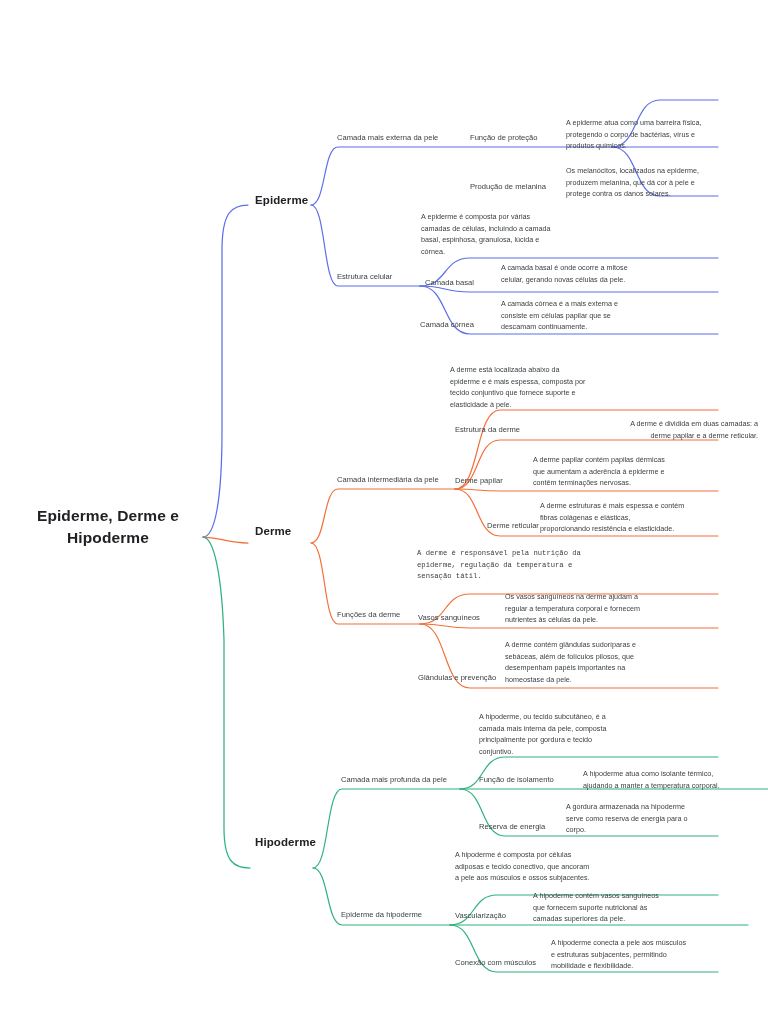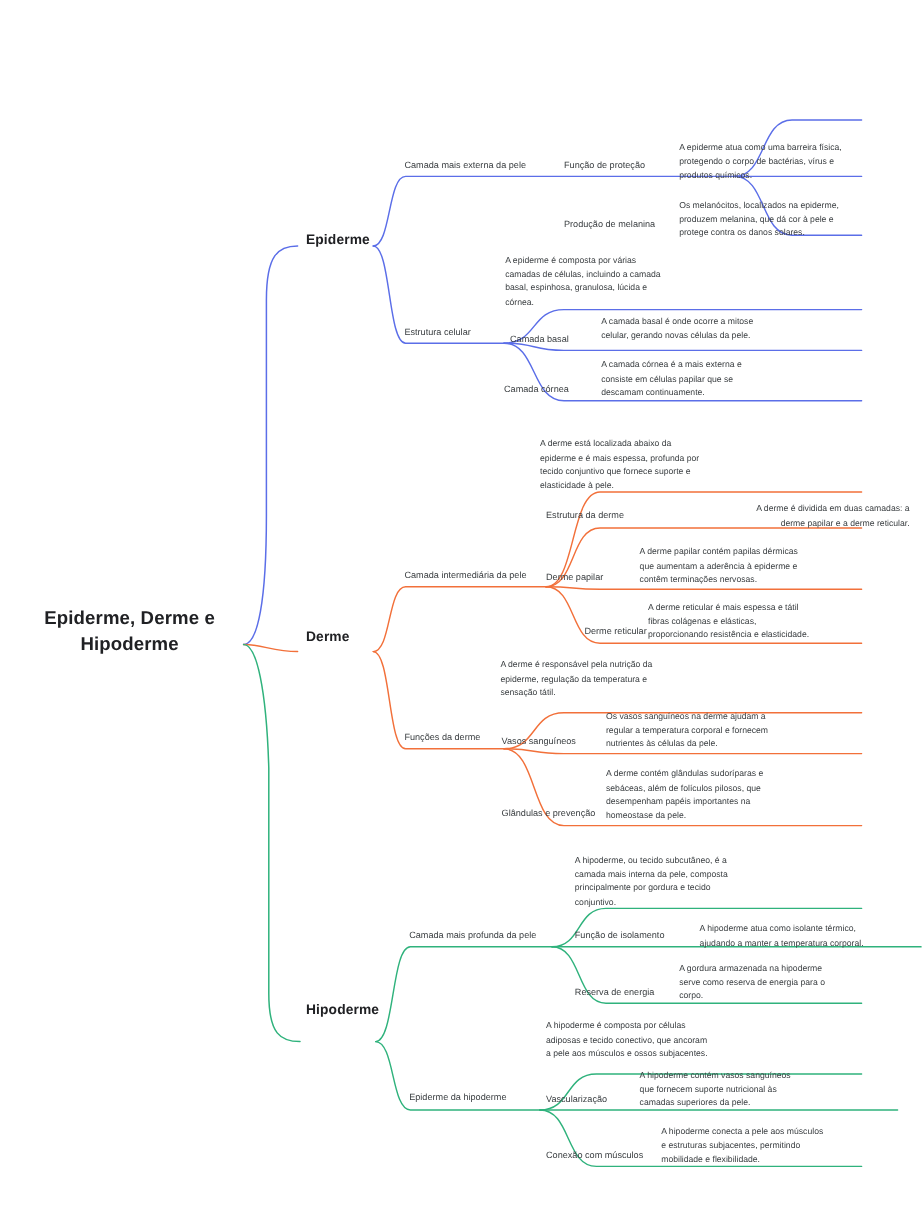--- a/index.html
+++ b/index.html
@@ -117,48 +117,48 @@
   <div class="node desc" style="left:501px;top:298px;width:200px;">
     <span>A camada córnea é a mais externa e</span>
     <span>consiste em células papilar que se</span>
     <span>descamam continuamente.</span>
   </div>
 
   <div class="node lbl" style="left:337px;top:475px;">Camada intermediária da pele</div>
 
   <div class="node desc" style="left:450px;top:364px;width:240px;">
     <span>A derme está localizada abaixo da</span>
-    <span>epiderme e é mais espessa, profunda por</span>
+    <span>epiderme e é mais espessa, composta por</span>
     <span>tecido conjuntivo que fornece suporte e</span>
     <span>elasticidade à pele.</span>
   </div>
 
   <div class="node lbl" style="left:455px;top:425px;">Estrutura da derme</div>
   <div class="node desc" style="left:548px;top:418px;width:210px;text-align:right;">
     <span>A derme é dividida em duas camadas: a</span>
     <span>derme papilar e a derme reticular.</span>
   </div>
 
   <div class="node lbl" style="left:455px;top:476px;">Derme papilar</div>
   <div class="node desc" style="left:533px;top:454px;width:215px;">
     <span>A derme papilar contém papilas dérmicas</span>
     <span>que aumentam a aderência à epiderme e</span>
     <span>contêm terminações nervosas.</span>
   </div>
 
   <div class="node lbl" style="left:455px;top:521px;padding-left:32px;">Derme reticular</div>
   <div class="node desc" style="left:540px;top:500px;width:215px;">
-    <span>A derme reticular é mais espessa e tátil</span>
+    <span>A derme estruturas é mais espessa e contém</span>
     <span>fibras colágenas e elásticas,</span>
     <span>proporcionando resistência e elasticidade.</span>
   </div>
 
   <div class="node lbl" style="left:337px;top:610px;">Funções da derme</div>
 
-  <div class="node desc" style="left:417px;top:548px;width:230px;">
+  <div class="node desc" style="left:417px;top:548px;width:230px;font-family:Liberation Mono, monospace;">
     <span>A derme é responsável pela nutrição da</span>
     <span>epiderme, regulação da temperatura e</span>
     <span>sensação tátil.</span>
   </div>
 
   <div class="node lbl" style="left:418px;top:613px;">Vasos sanguíneos</div>
   <div class="node desc" style="left:505px;top:591px;width:215px;">
     <span>Os vasos sanguíneos na derme ajudam a</span>
     <span>regular a temperatura corporal e fornecem</span>
     <span>nutrientes às células da pele.</span>

